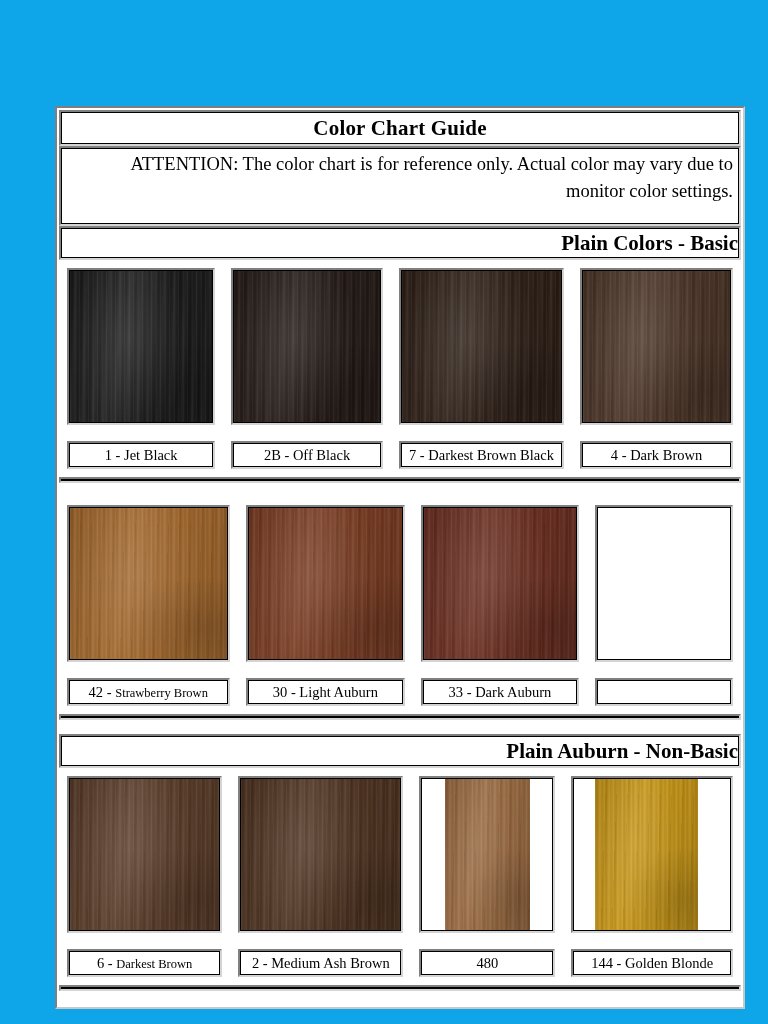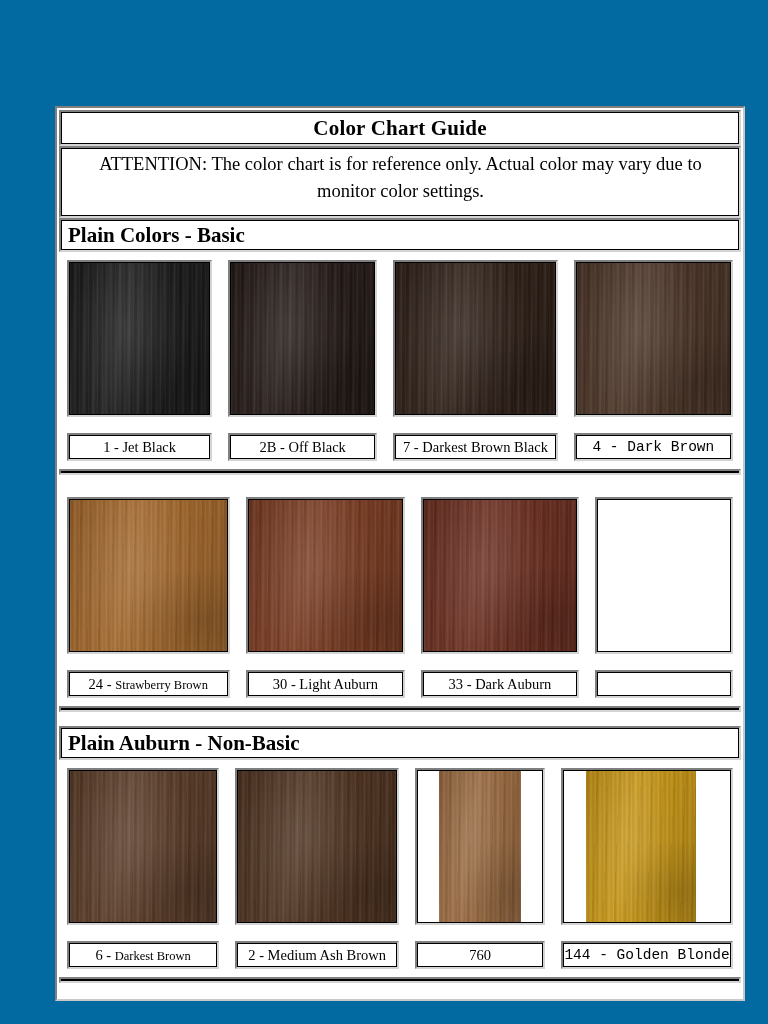--- a/index.html
+++ b/index.html
@@ -12,21 +12,21 @@
     height: 1024px;
     font-family: "Liberation Serif", "DejaVu Serif", serif;
     color: #000000;
     overflow: hidden;
   }
 
   #page {
     position: relative;
     width: 768px;
     height: 1024px;
-    background: #0369a1;
+    background: #0ea5e9;
   }
 
   
   .chart-table {
     position: absolute;
     left: 55px;
     top: 106px;
     width: 690px;
     border-collapse: separate;
     border-spacing: 0;
@@ -67,32 +67,32 @@
     text-align: center;
     line-height: 30px;
     letter-spacing: 0.2px;
   }
 
   
   .attention-row td { height: 58px; }
   .attention-text {
     font-size: 18.5px;
     line-height: 27px;
-    padding: 2px 5px 10px 6px;
-    text-align: center;
+    padding: 2px 5px 18px 6px;
+    text-align: right;
   }
 
   
   .section-row td { height: 32px; }
   .section-text {
     font-size: 21px;
     font-weight: bold;
     line-height: 28px;
     padding-left: 6px;
-    text-align: left;
+    text-align: right;
   }
 
   
   .spacer-row td { height: 20px; }
   .spacer-inner {
     border: 1px solid #000000;
     background: #ffffff;
     height: 100%;
     box-sizing: border-box;
   }
@@ -205,21 +205,21 @@
     white-space: nowrap;
     overflow: hidden;
   }
   .lbl-box .small {
     font-size: 12.5px;
   }
 
   .col-a { width: 172px; }
   .col-b { width: 172px; }
   .col-c { width: 170px; }
-  .col-d { width: 172px; font-family: Liberation Mono, monospace; }
+  .col-d { width: 172px; }
 </style>
 </head>
 <body>
 
 <div id="page">
 
   <table class="chart-table">
     <tbody>
 
       <tr class="title-row">
@@ -373,21 +373,21 @@
                     <div class="sw-box">
                       <div class="sw-swatch empty"></div>
                     </div>
                   </div>
                 </td>
               </tr>
               <tr>
                 <td class="col-a">
                   <div class="lbl-cell">
                     <div class="lbl-box">
-                      <span>24</span><span> - </span><span class="small">Strawberry Brown</span>
+                      <span>42</span><span> - </span><span class="small">Strawberry Brown</span>
                     </div>
                   </div>
                 </td>
                 <td class="col-b">
                   <div class="lbl-cell">
                     <div class="lbl-box">30 - Light Auburn</div>
                   </div>
                 </td>
                 <td class="col-c">
                   <div class="lbl-cell">
@@ -477,21 +477,21 @@
                     </div>
                   </div>
                 </td>
                 <td class="col-b">
                   <div class="lbl-cell">
                     <div class="lbl-box">2 - Medium Ash Brown</div>
                   </div>
                 </td>
                 <td class="col-c">
                   <div class="lbl-cell">
-                    <div class="lbl-box">760</div>
+                    <div class="lbl-box">480</div>
                   </div>
                 </td>
                 <td class="col-d">
                   <div class="lbl-cell">
                     <div class="lbl-box">144 - Golden Blonde</div>
                   </div>
                 </td>
               </tr>
             </tbody>
           </table>

